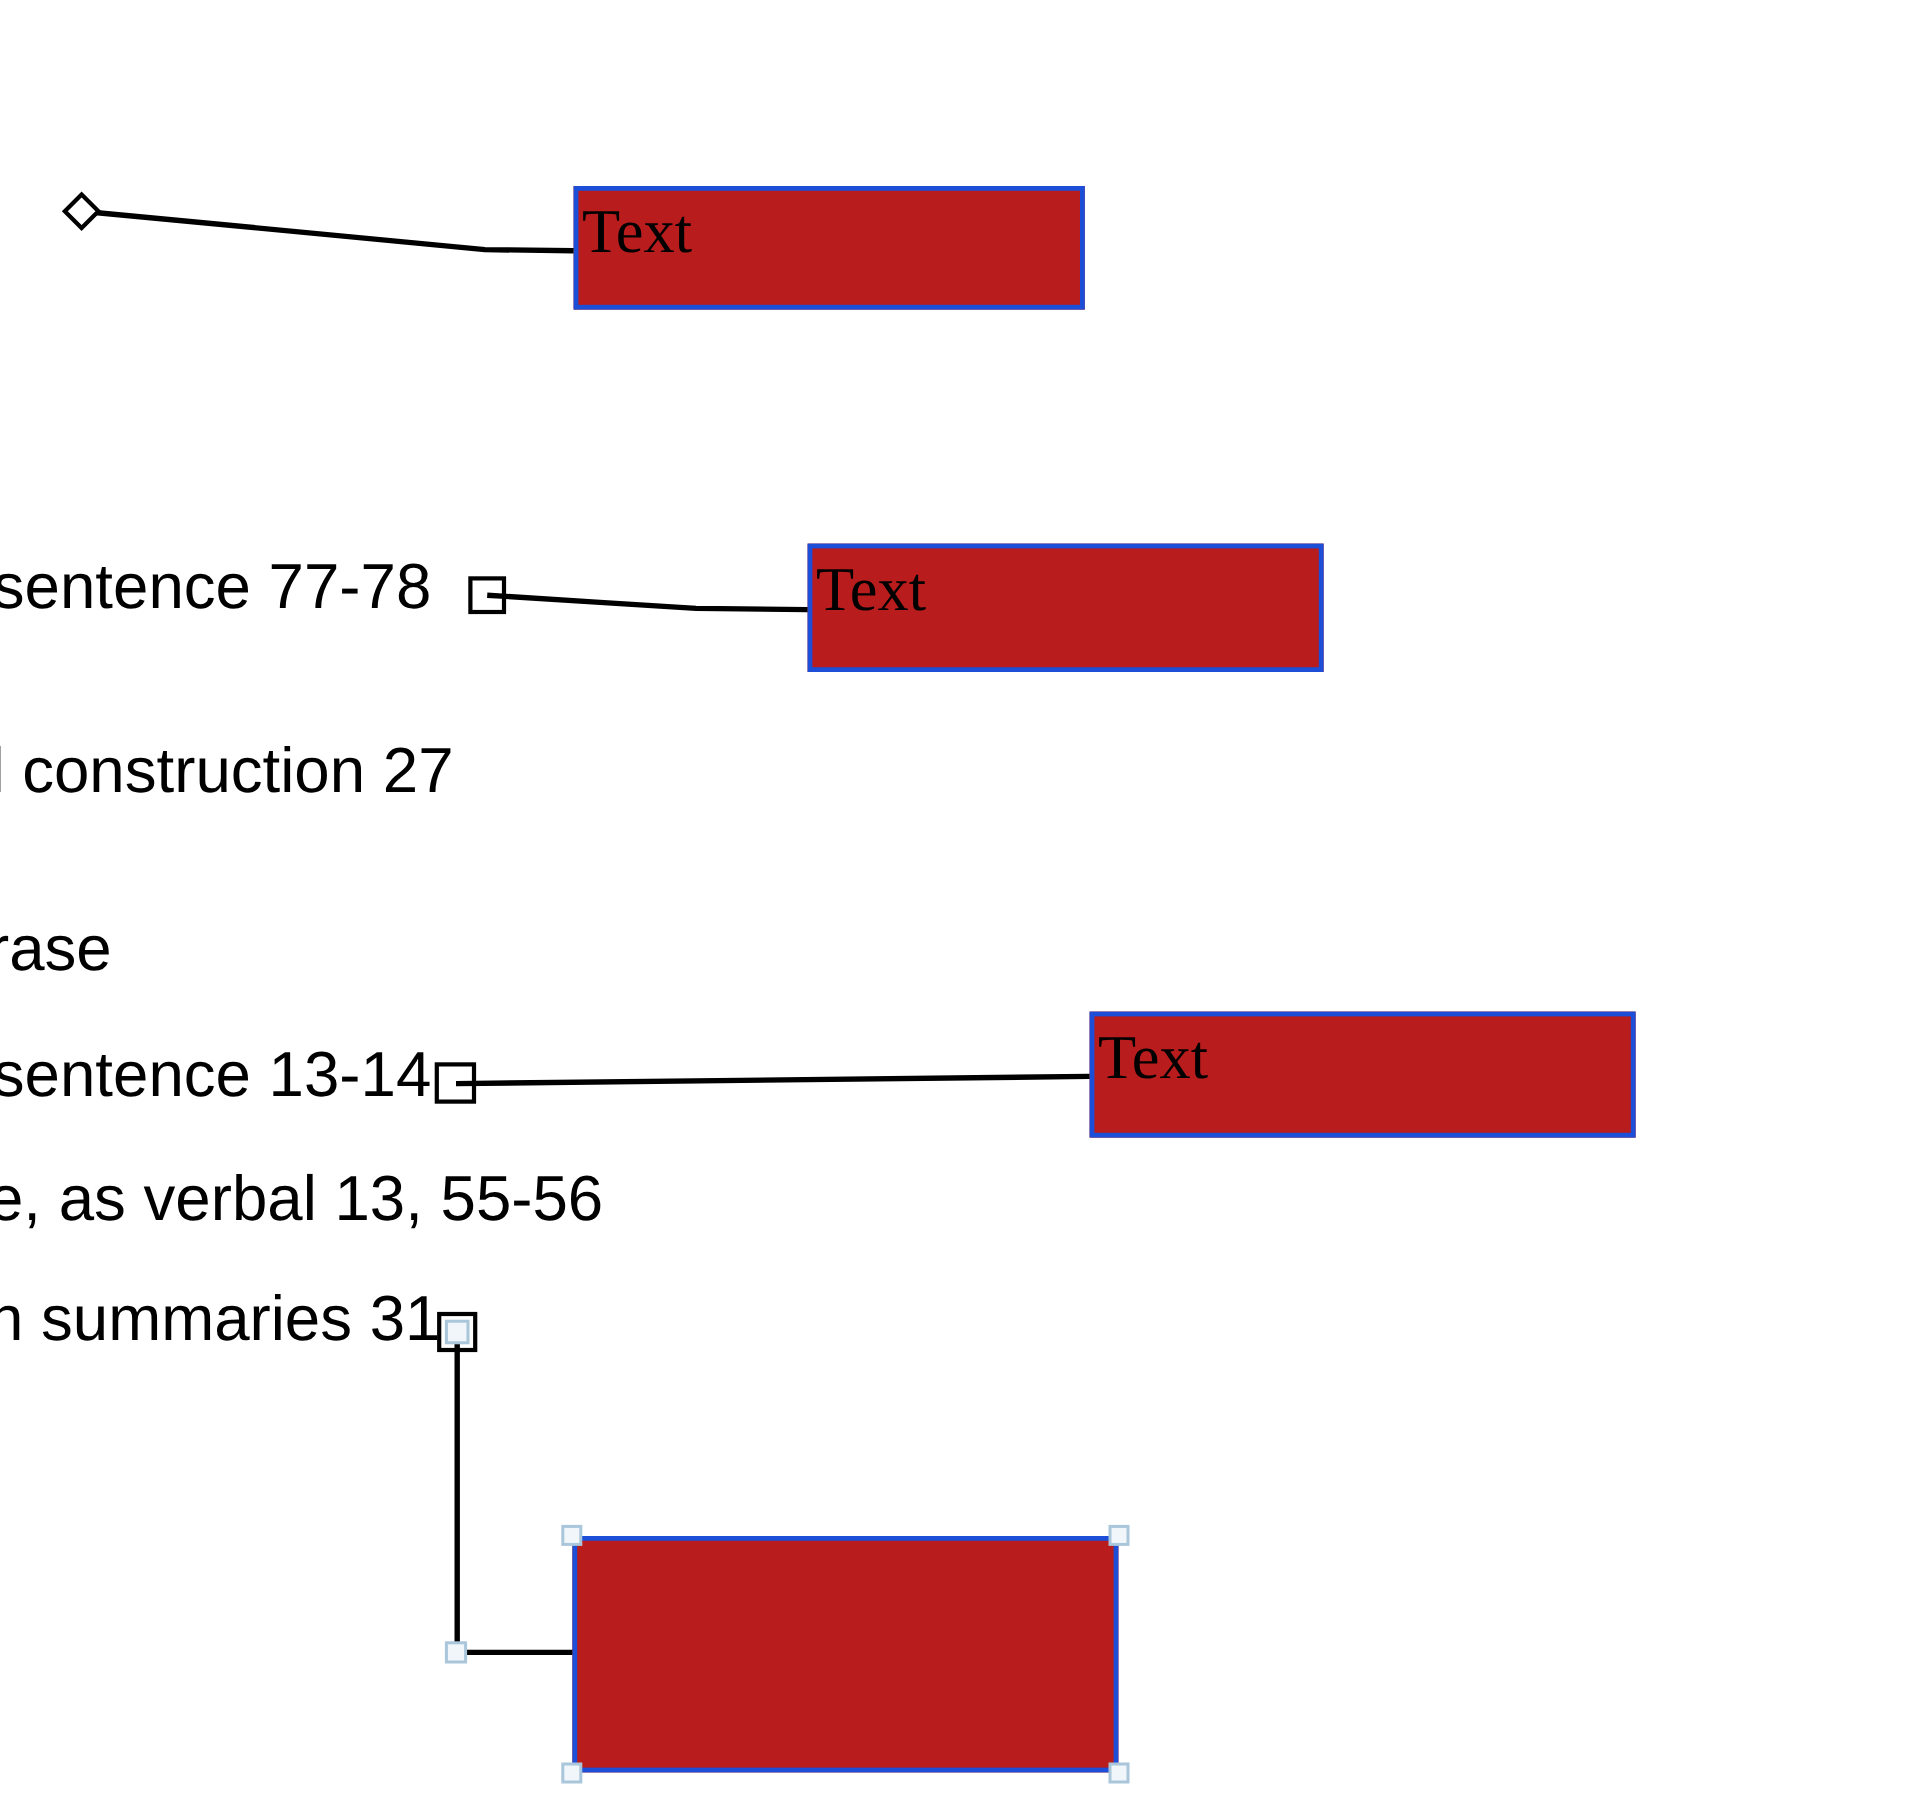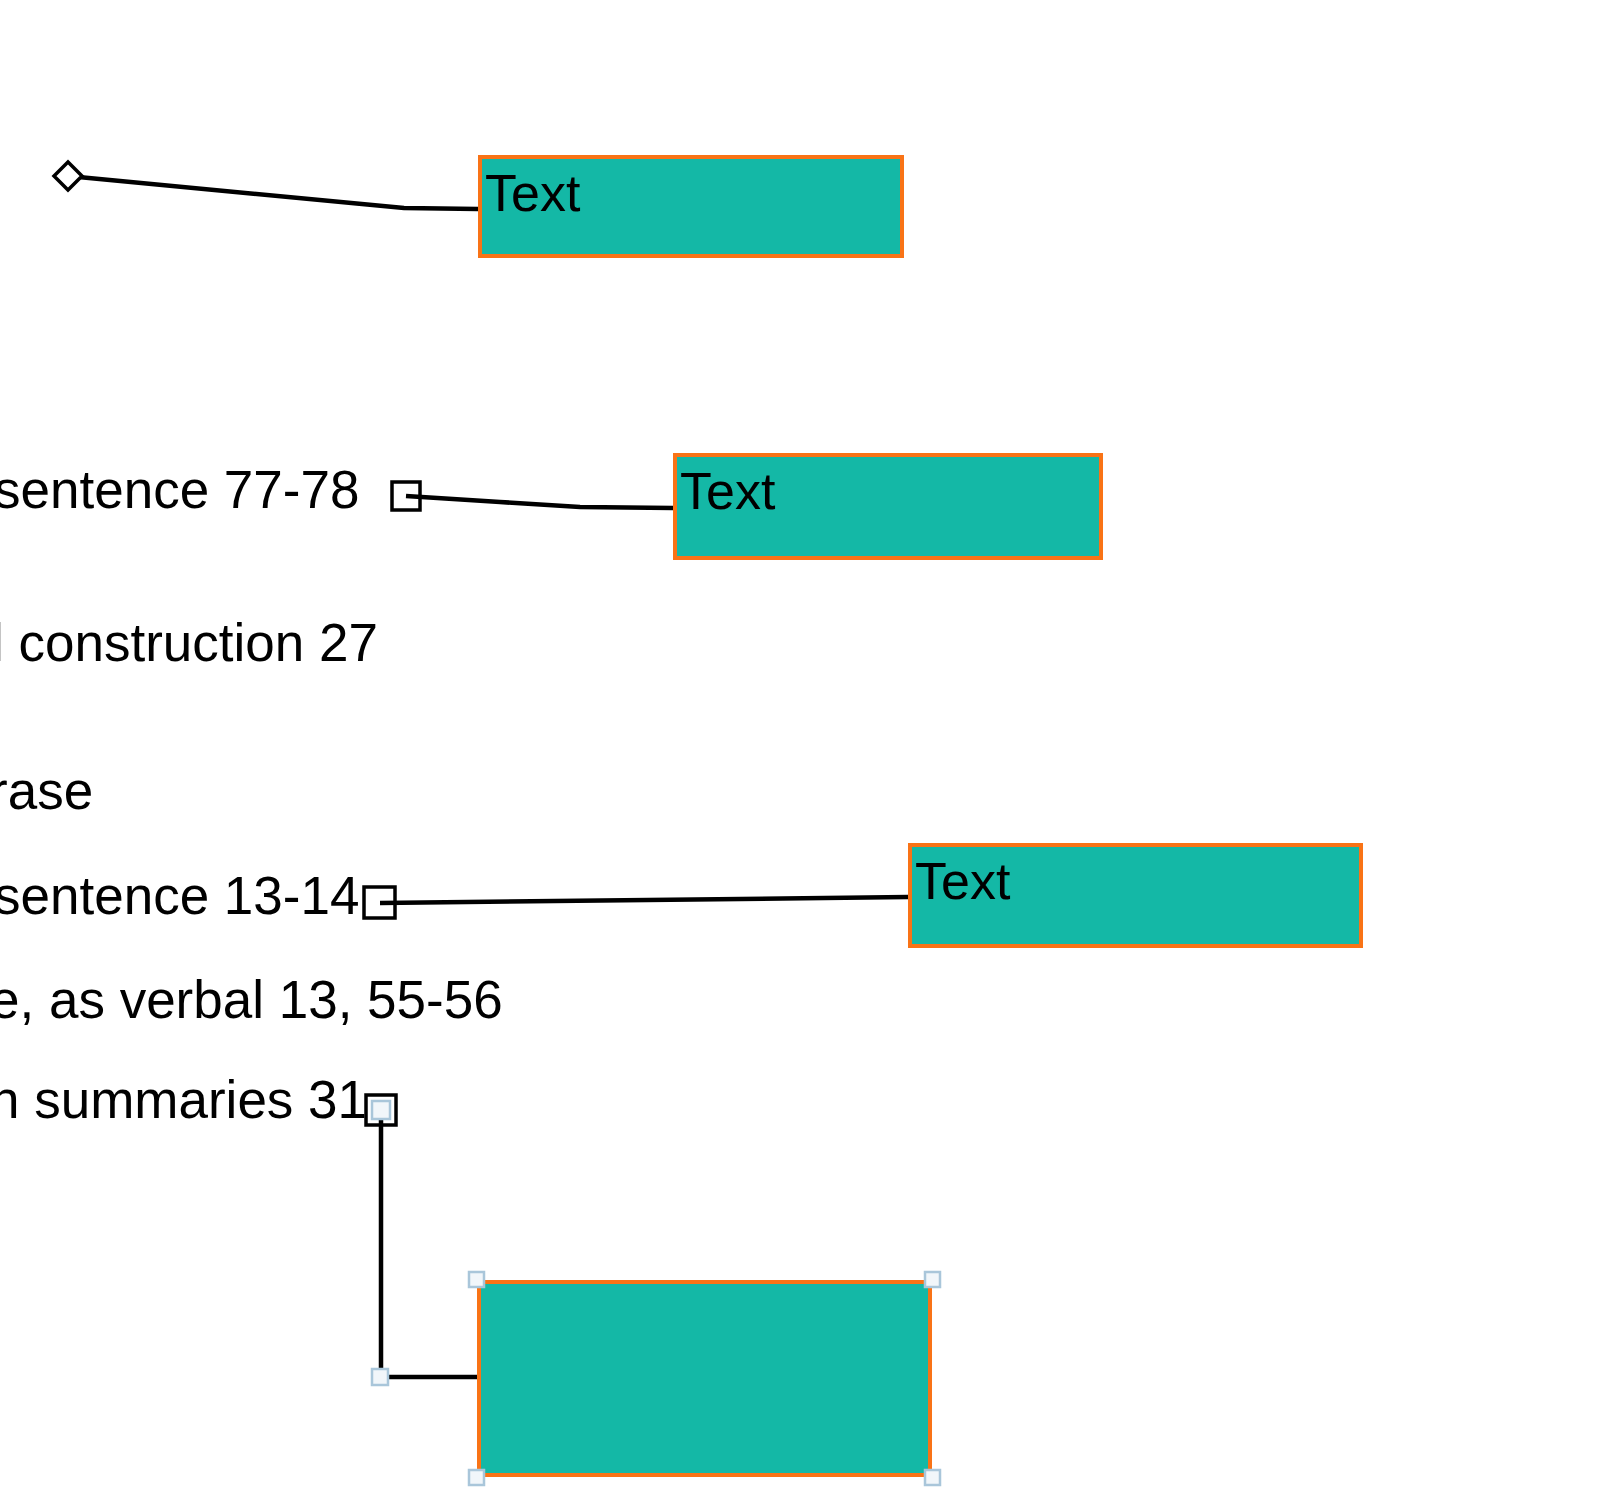--- a/index.html
+++ b/index.html
@@ -30,23 +30,24 @@
     position: absolute;
     font-size: 62px;
     line-height: 62px;
     font-weight: bold;
     color: #000000;
   }
   
   .callout-box {
     position: absolute;
     box-sizing: border-box;
-    border: 4px solid #f97316;
-    background: #14b8a6;
+    border: 4px solid #1d4ed8;
+    background: #b91c1c;
     z-index: 1;
+    font-family: Liberation Serif, serif;
   }
   .callout-label {
     display: block;
     padding: 6px 0 0 3px;
     font-size: 52px;
     line-height: 1.1;
     color: #000000;
   }
   .overlay {
     position: absolute;

